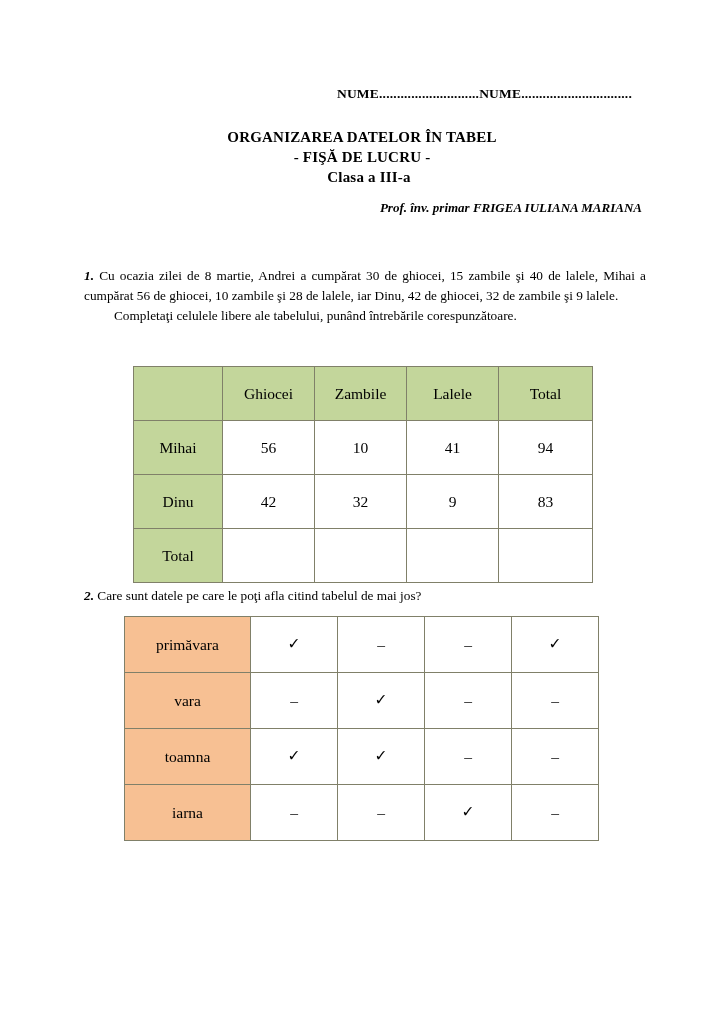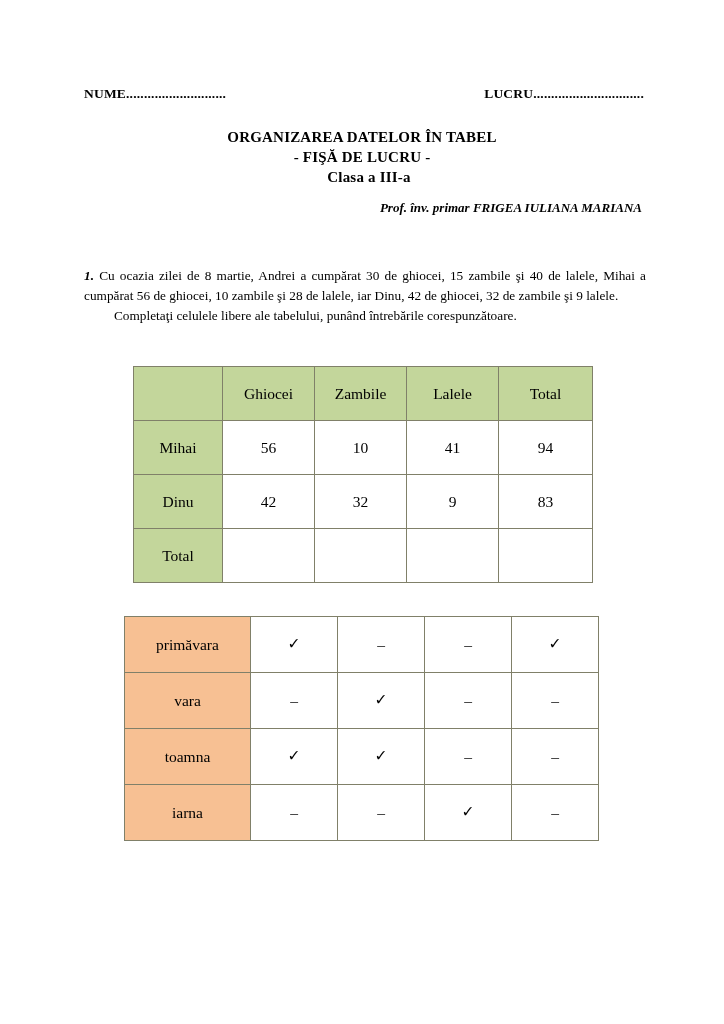--- a/index.html
+++ b/index.html
@@ -20,25 +20,25 @@
     position: absolute;
     inset: 0;
     width: 724px;
     height: 1024px;
     background: #ffffff;
   }
 
   
   .name-date-row {
     position: absolute;
-    left: 84px;
+    left: 72px;
     top: 86px;
     width: 560px;
     display: flex;
-    justify-content: space-between;
+    justify-content: flex-end;
     font-weight: bold;
     font-size: 13.5px;
     letter-spacing: 0.2px;
   }
   .name-date-row > span { white-space: nowrap; }
 
   
   .title-block {
     position: absolute;
     left: 0;
@@ -157,21 +157,21 @@
     font-size: 15px;
   }
 </style>
 </head>
 <body>
 
 <div class="page">
 
   <div class="name-date-row">
     <span>NUME............................</span>
-    <span>LUCRU...............................</span>
+    <span>NUME...............................</span>
   </div>
 
   <div class="title-block">
     <div class="title-main">ORGANIZAREA DATELOR ÎN TABEL</div>
     <div class="title-sub">- FIŞĂ DE LUCRU -</div>
     <div class="title-class">Clasa a III-a</div>
   </div>
 
   <div class="author-line">Prof. înv. primar FRIGEA IULIANA MARIANA</div>
 
@@ -214,20 +214,24 @@
       <tr>
         <td class="hcell">Total</td>
         <td class="datacell"></td>
         <td class="datacell"></td>
         <td class="datacell"></td>
         <td class="datacell"></td>
       </tr>
     </tbody>
   </table>
 
+  <div class="ex2-block">
+    <span class="ex-num">2.</span>
+    <span>Care sunt datele pe care le poţi afla citind tabelul de mai jos?</span>
+  </div>
 
   <table class="doc-table" id="table-seasons">
     <colgroup>
       <col class="s-col-label">
         <col class="s-col">
         <col class="s-col">
         <col class="s-col">
         <col class="s-col">
     </colgroup>
     <tbody>

